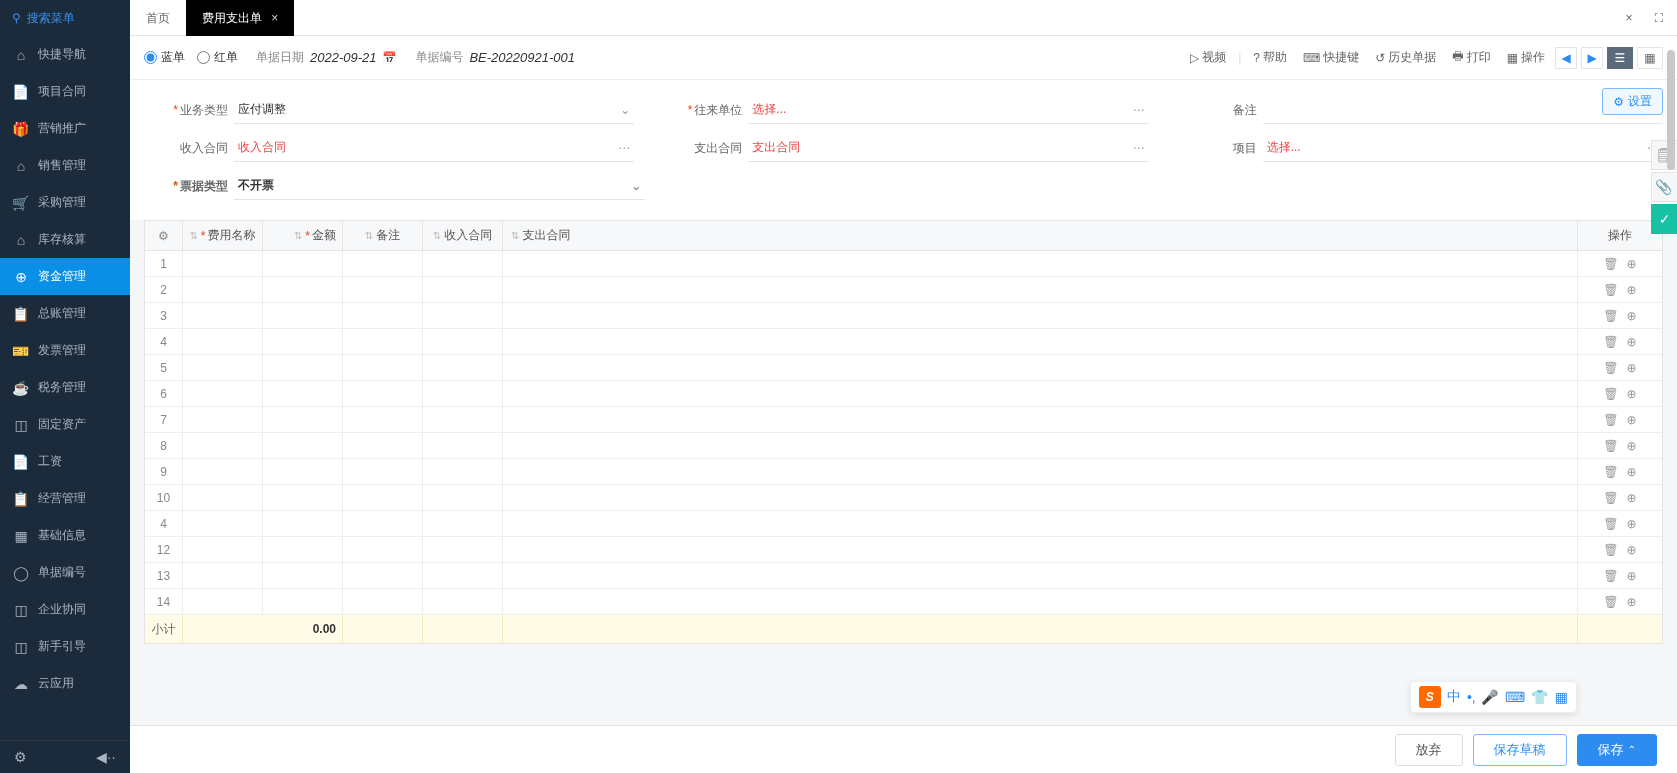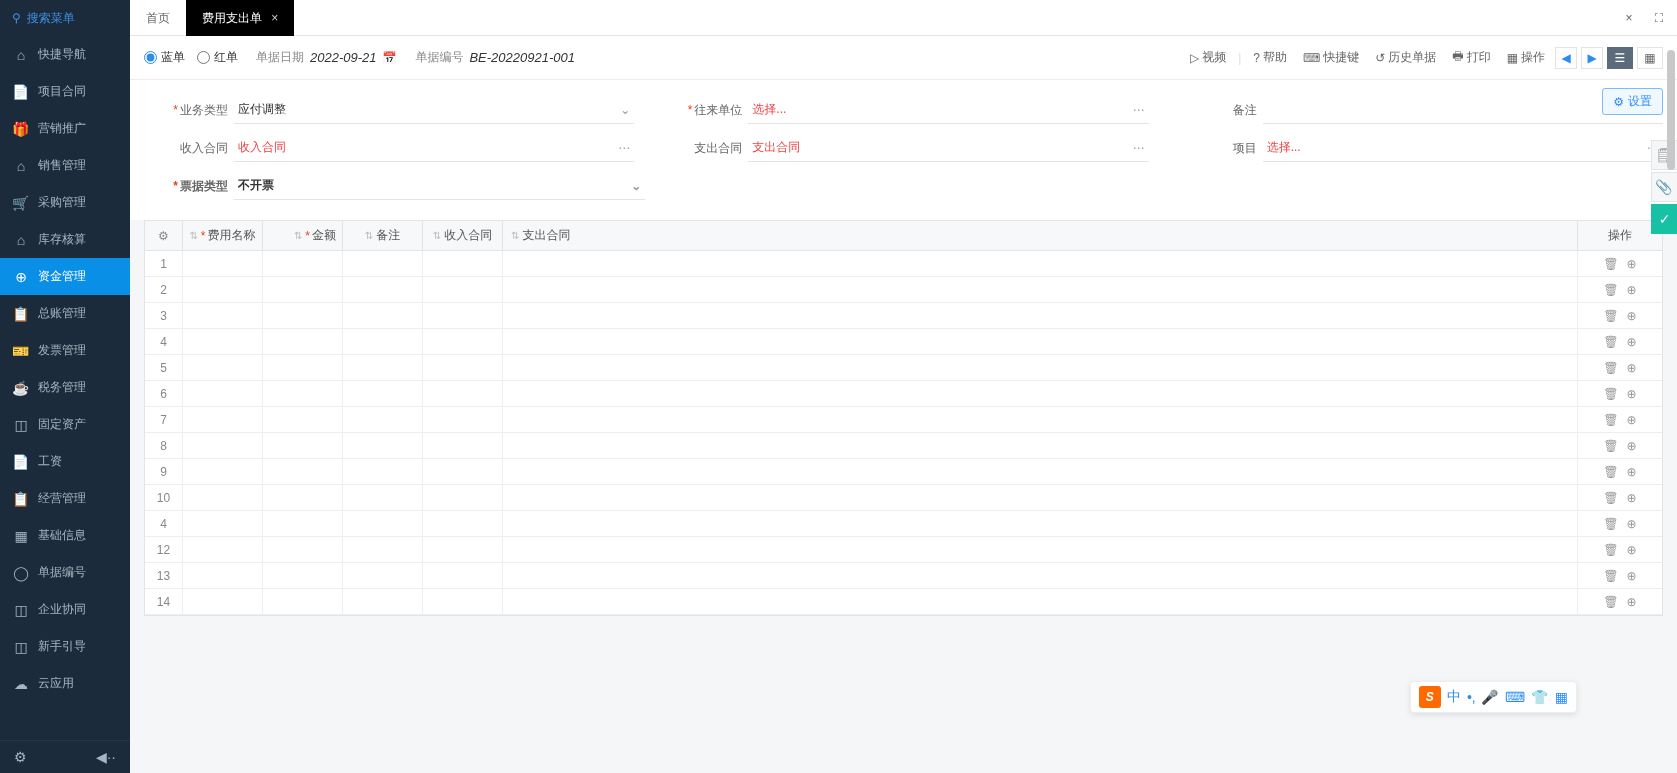--- a/index.html
+++ b/index.html
@@ -512,20 +512,28 @@
             <div class="td td-amount"></div>
             <div class="td td-remark"></div>
             <div class="td td-income"></div>
             <div class="td td-expense"></div>
             <div class="td td-action">
               <span>🗑</span>
               <span>⊕</span>
             </div>
           </div>
         </div>
+      <div class="subtotal">
+        <div class="td td-idx">小计</div>
+        <div class="td td-amount" style="width:160px;">0.00</div>
+        <div class="td" style="width:80px;"></div>
+        <div class="td" style="width:80px;"></div>
+        <div class="td" style="flex:1;"></div>
+        <div class="td" style="width:84px;border-right:none;"></div>
+      </div>
     </div>
 
     <div class="side-tabs">
       <div class="side-tab">🗒</div>
       <div class="side-tab">📎</div>
       <div class="side-tab green">✓</div>
     </div>
 
     <div class="ime-bar">
       <div class="ime-s">S</div>
@@ -533,13 +541,21 @@
       <span class="ime-icon">•,</span>
       <span class="ime-icon">🎤</span>
       <span class="ime-icon">⌨</span>
       <span class="ime-icon">👕</span>
       <span class="ime-icon">▦</span>
     </div>
 
     <div class="main-scroll-hint"></div>
   </div>
 
+  <div class="footer">
+    <button class="btn"><span>放弃</span></button>
+    <button class="btn outline-blue"><span>保存草稿</span></button>
+    <button class="btn primary">
+        <span>保存</span>
+        <span class="arrow-up">⌃</span>
+      </button>
+  </div>
 </div>
 
 </body></html>

